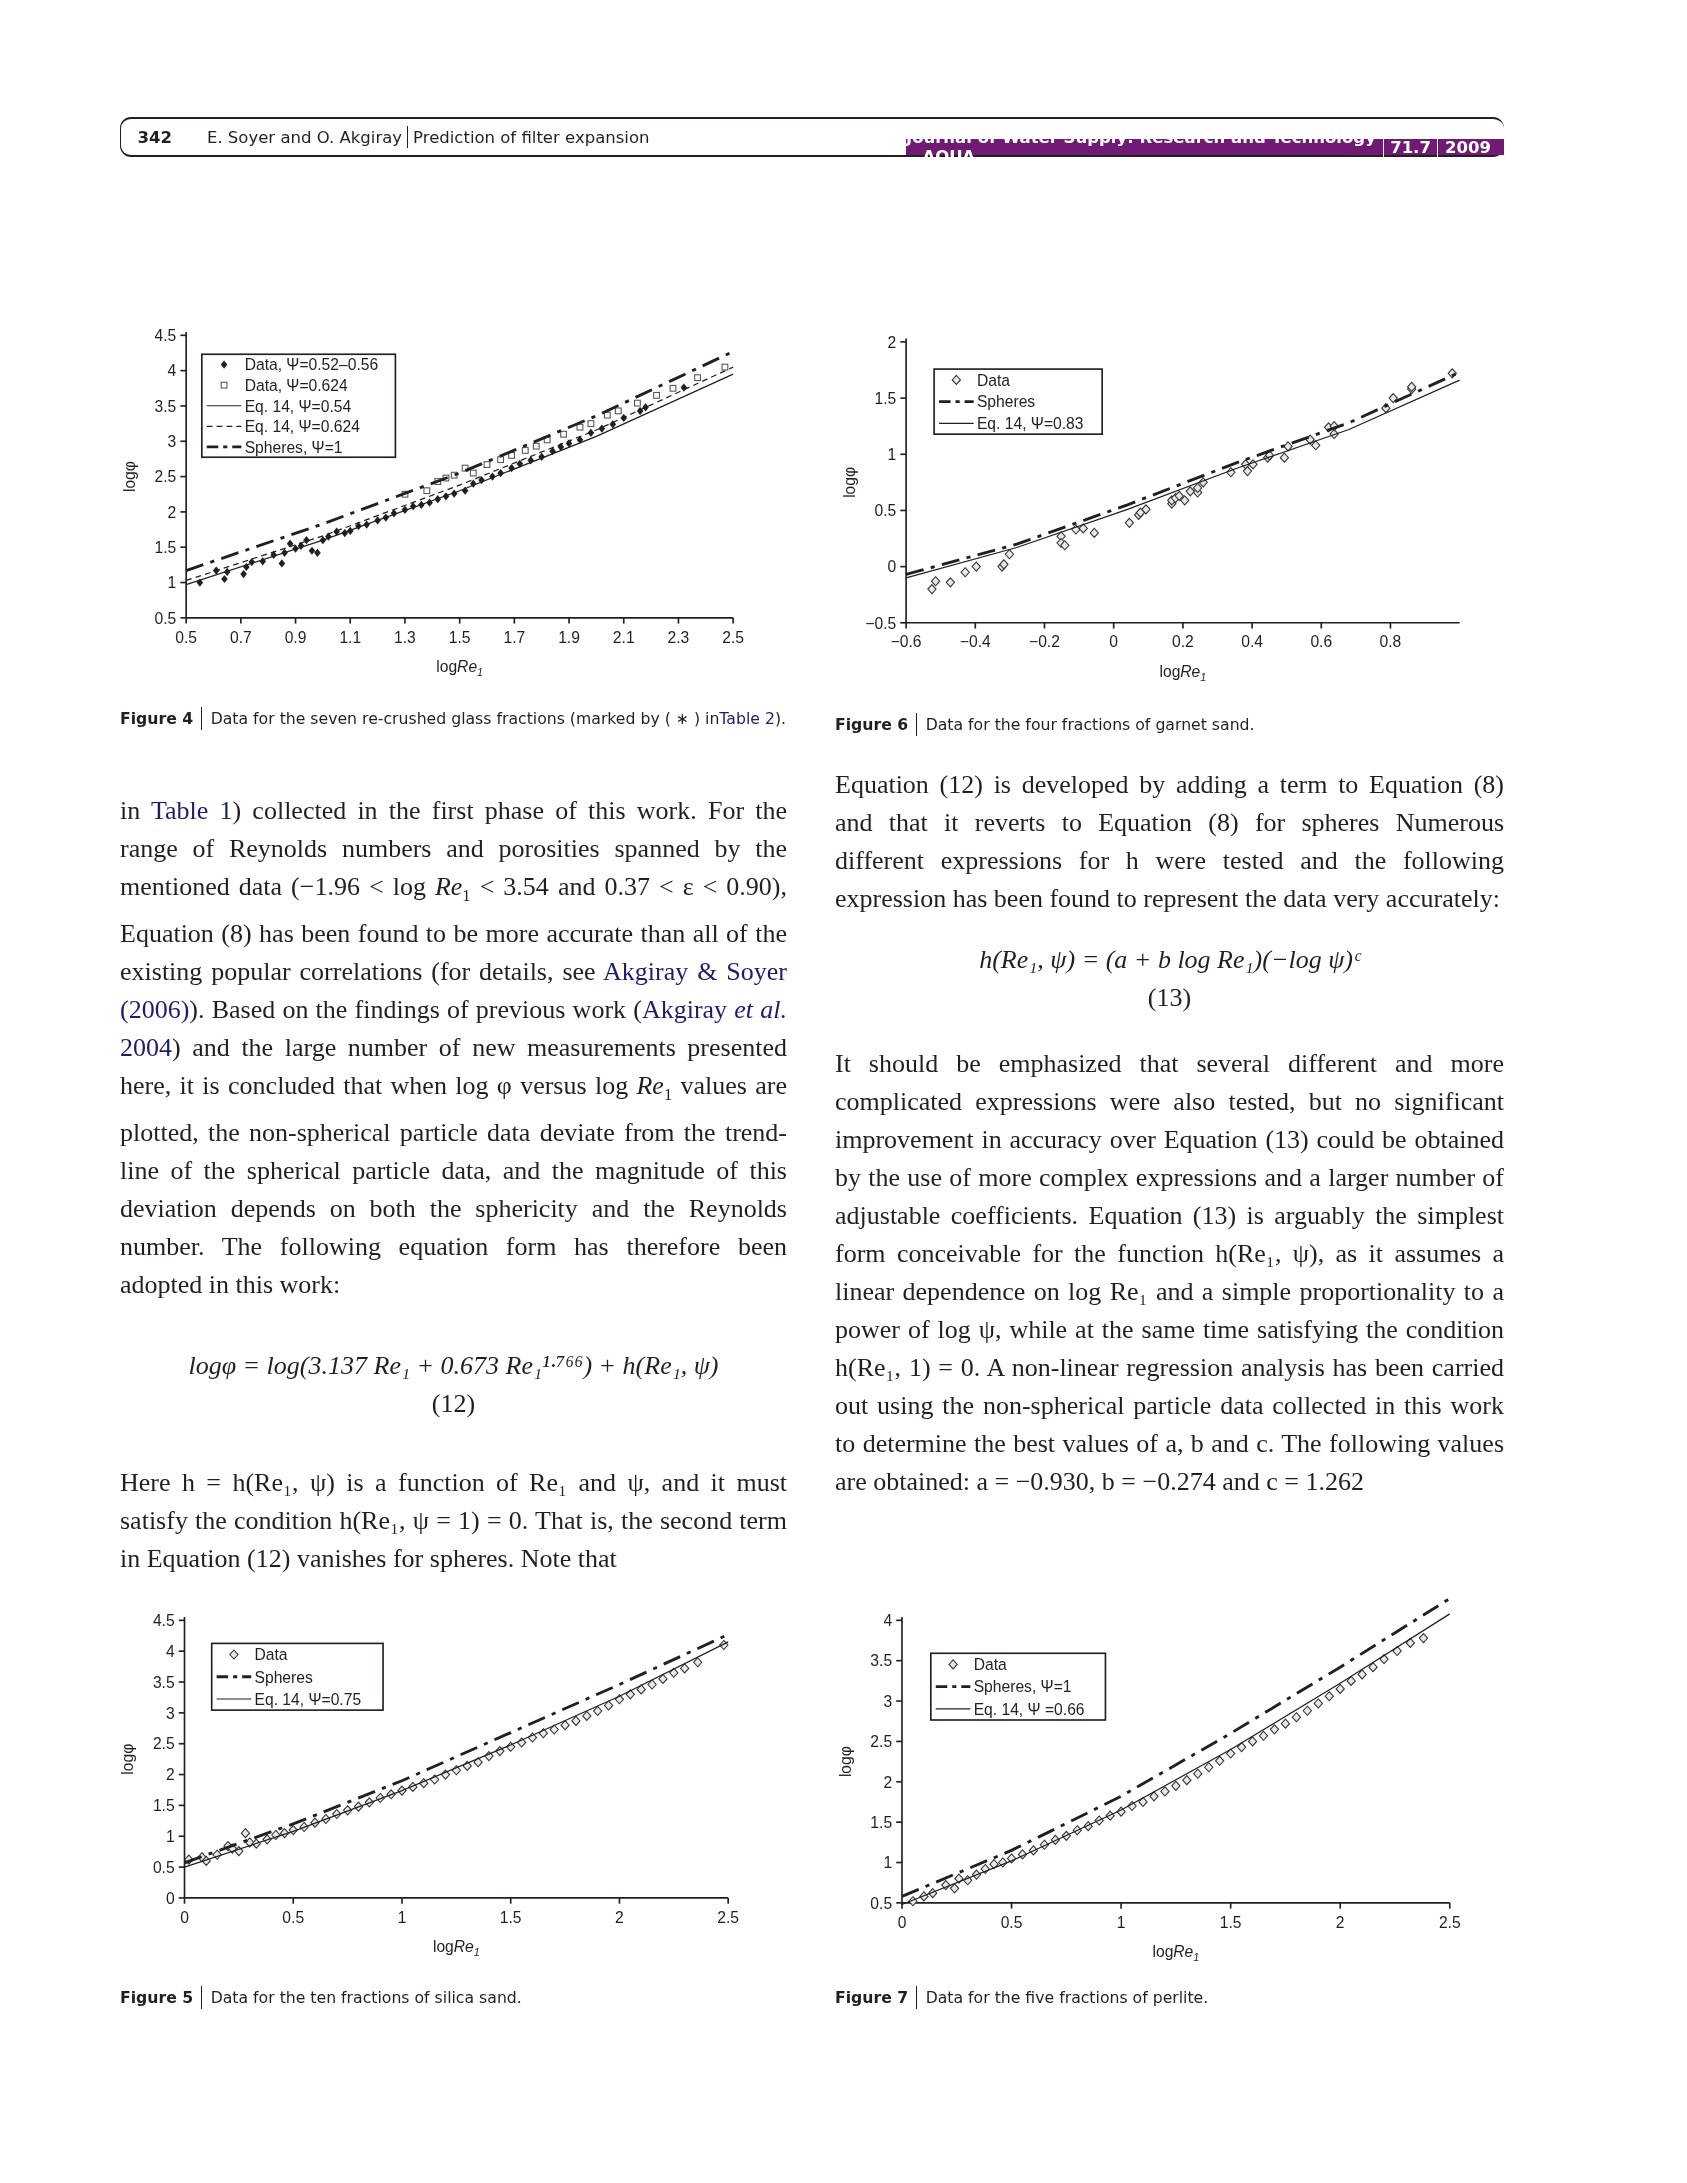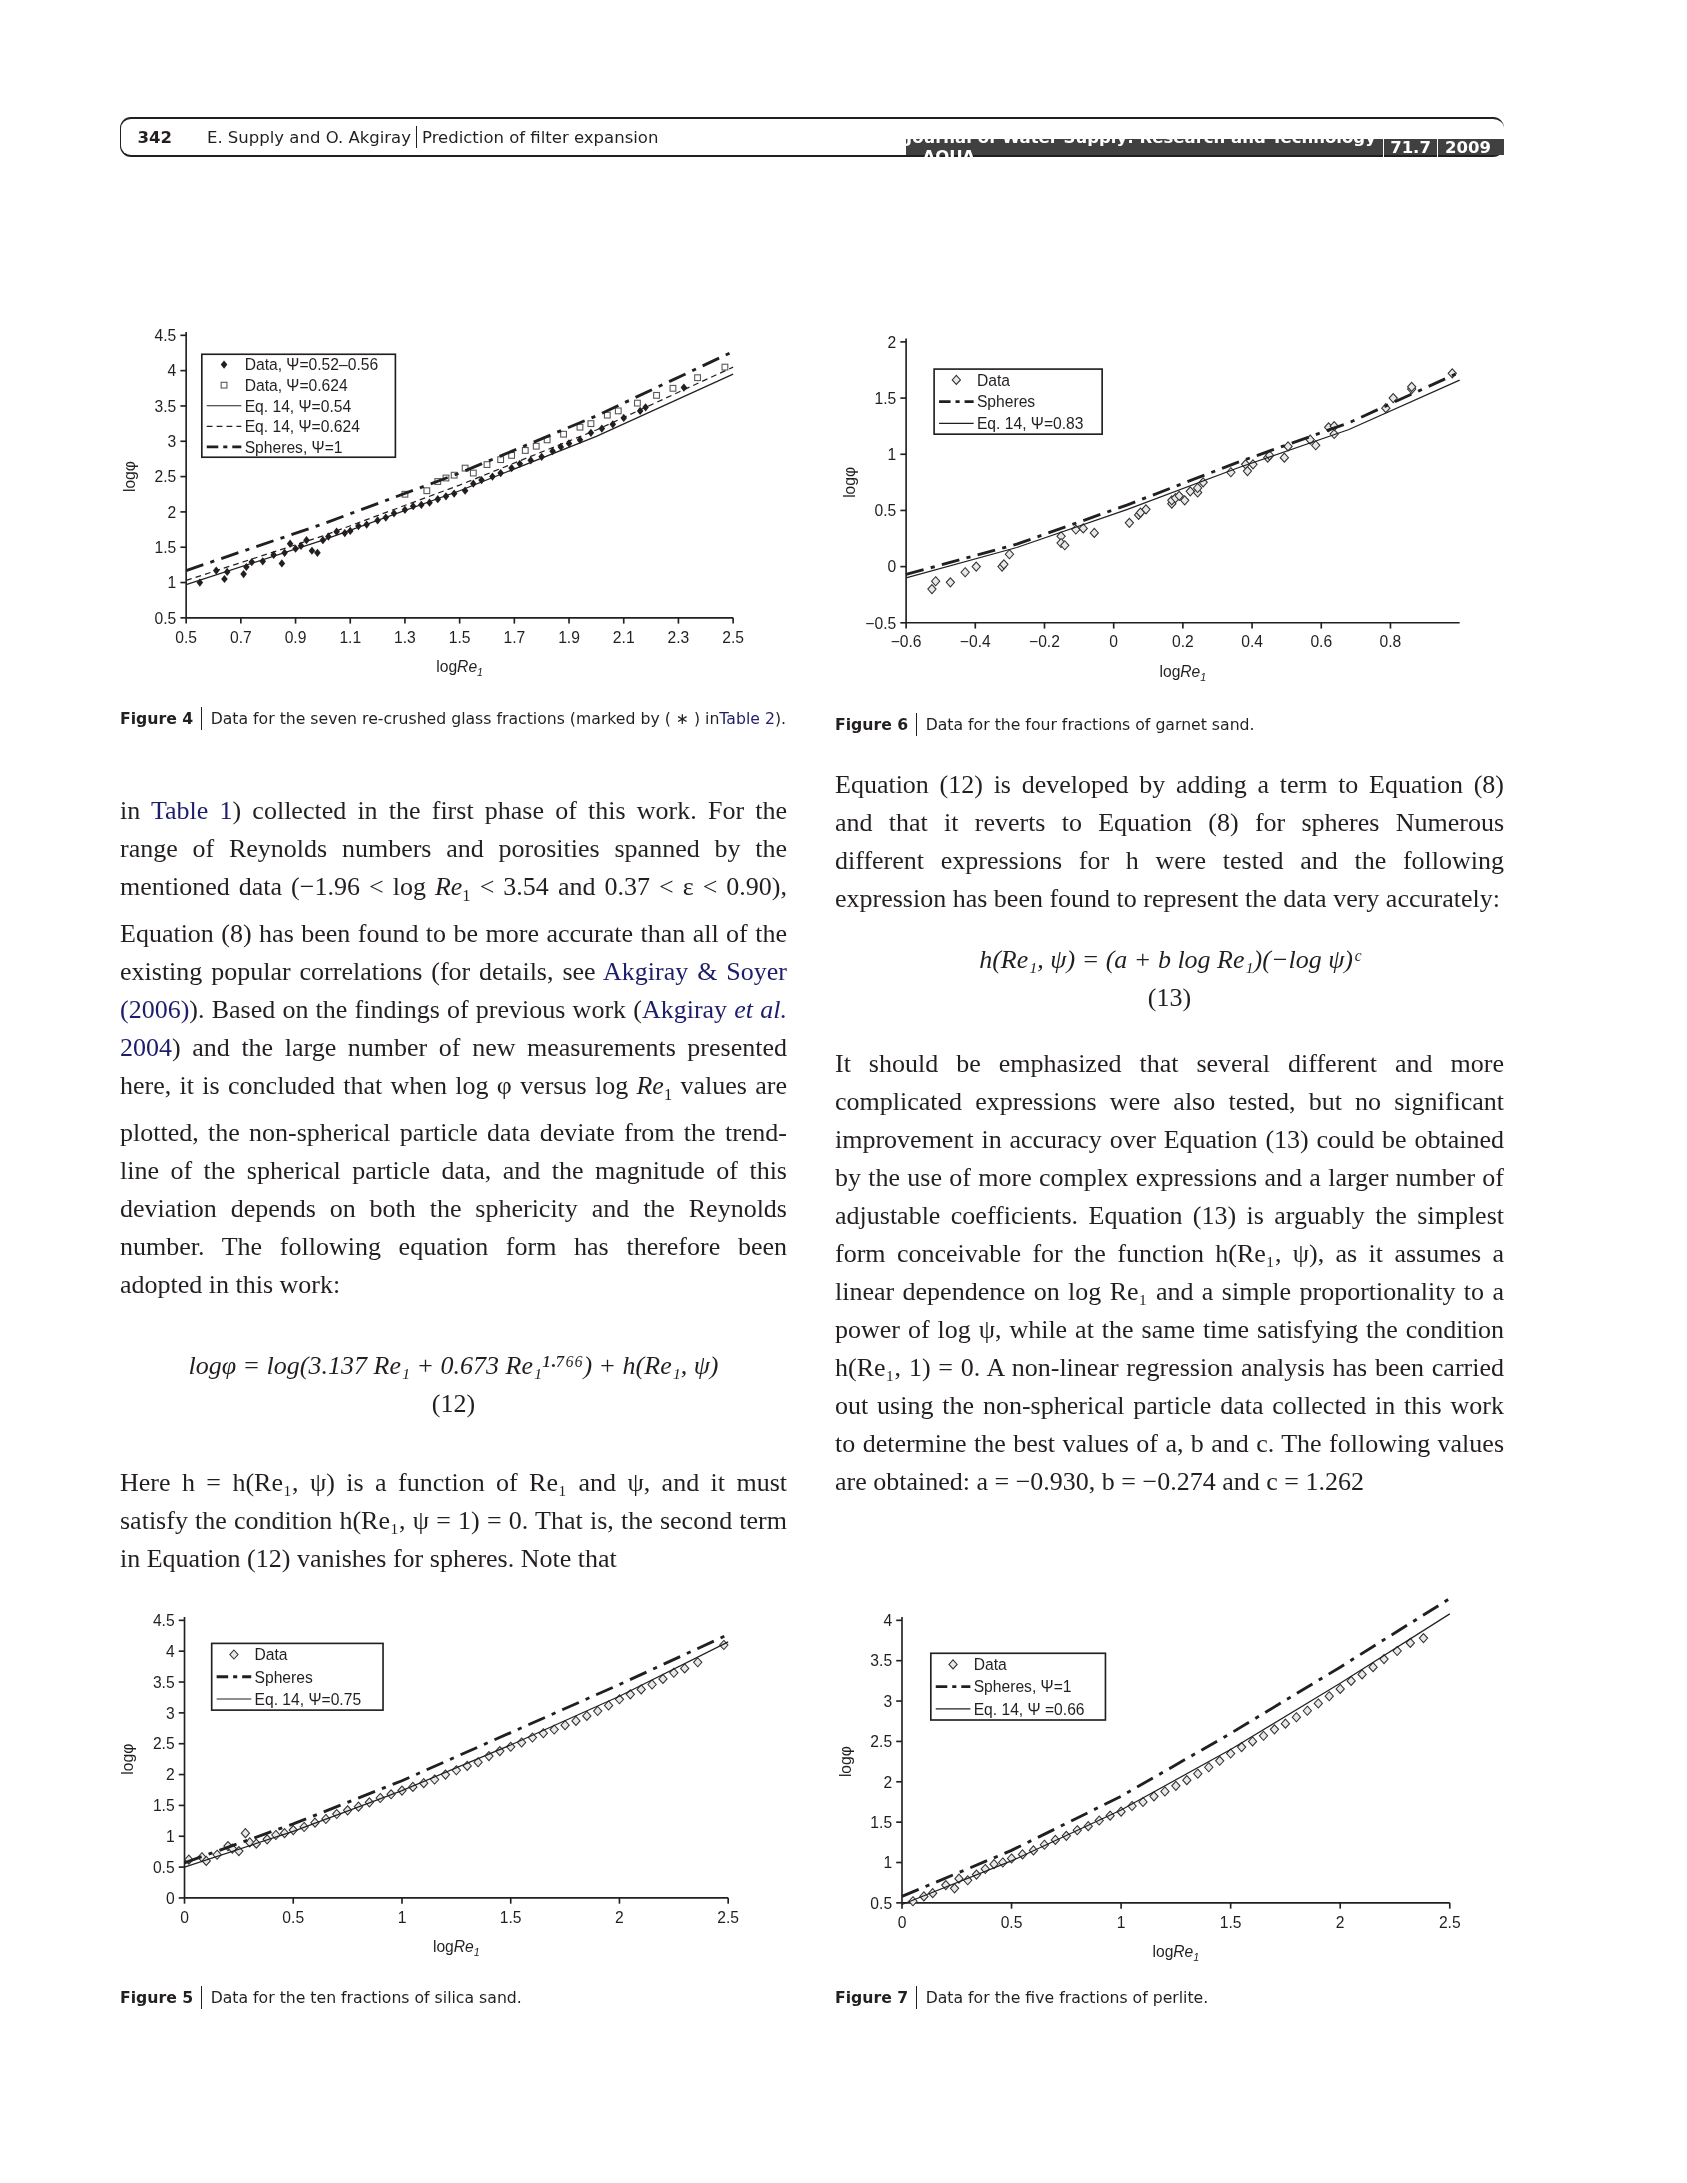--- a/index.html
+++ b/index.html
@@ -3,42 +3,42 @@
 <meta charset="utf-8">
 <style>
   html, body { margin:0; padding:0; background:#ffffff; }
   body { width:1687px; height:2183px; position:relative; overflow:hidden; color:#231f20; }
   .abs { position:absolute; }
   
   .hdr { left:120px; top:117px; width:1384px; height:40px; border-top:2.5px solid #231f20; border-bottom:2.5px solid #231f20; border-left:1.6px solid #231f20; display:flex; box-sizing:border-box; font-family:"DejaVu Sans", sans-serif;border-radius:11px; }
   .hdr-left { flex:0 0 785px; display:flex; align-items:center; font-size:16.5px; color:#231f20; }
   .hdr-left .pg { font-weight:bold; margin-left:16.5px; margin-right:35px; }
   .hdr-left .sep { border-left:1.6px solid #231f20; height:21.4px; margin:0 5px; }
-  .hdr-right { flex:1; background:#404040; color:#ffffff; display:flex; align-items:center; justify-content:flex-end; padding-right:13px; font-size:16.5px; font-weight:bold;margin-top:20px; }
+  .hdr-right { flex:1; background:#701a75; color:#ffffff; display:flex; align-items:center; justify-content:flex-end; padding-right:13px; font-size:16.5px; font-weight:bold;margin-top:20px; }
   .hdr-right .sep { border-left:1.6px solid #ffffff; height:21.4px; margin:0 6.6px; }
   
   svg text { font-family:"Liberation Sans", sans-serif; fill:#231f20; }
   .caption { font-family:"DejaVu Sans", sans-serif; font-size:15.7px; color:#231f20; display:flex; align-items:center; }
   .caption .fl { font-weight:bold; }
   .caption .sep { border-left:1.6px solid #231f20; height:23px; margin:0 8.2px; }
   .caption .link { color:#1d1d6b; }
   
   .col { font-family:"Liberation Serif", serif; font-size:26px; line-height:38px; color:#231f20; text-align:justify; }
   .col p { margin:0; }
   .col .link { color:#1d1d6b; }
   .col i { font-style:italic; }
   .eq { display:flex; justify-content:space-between; align-items:center; font-family:"Liberation Serif", serif; font-size:26px;flex-direction:column; }
 </style>
 </head>
 <body>
 
 <div class="abs hdr">
   <div class="hdr-left">
     <span class="pg">342</span>
-    <span>E. Supply and O. Akgiray</span>
+    <span>E. Soyer and O. Akgiray</span>
     <span class="sep"></span>
     <span>Prediction of filter expansion</span>
   </div>
   <div class="hdr-right">
     <span>Journal of Water Supply: Research and Technology—AQUA</span>
     <span class="sep"></span>
     <span>71.7</span>
     <span class="sep"></span>
     <span>2009</span>
   </div>

